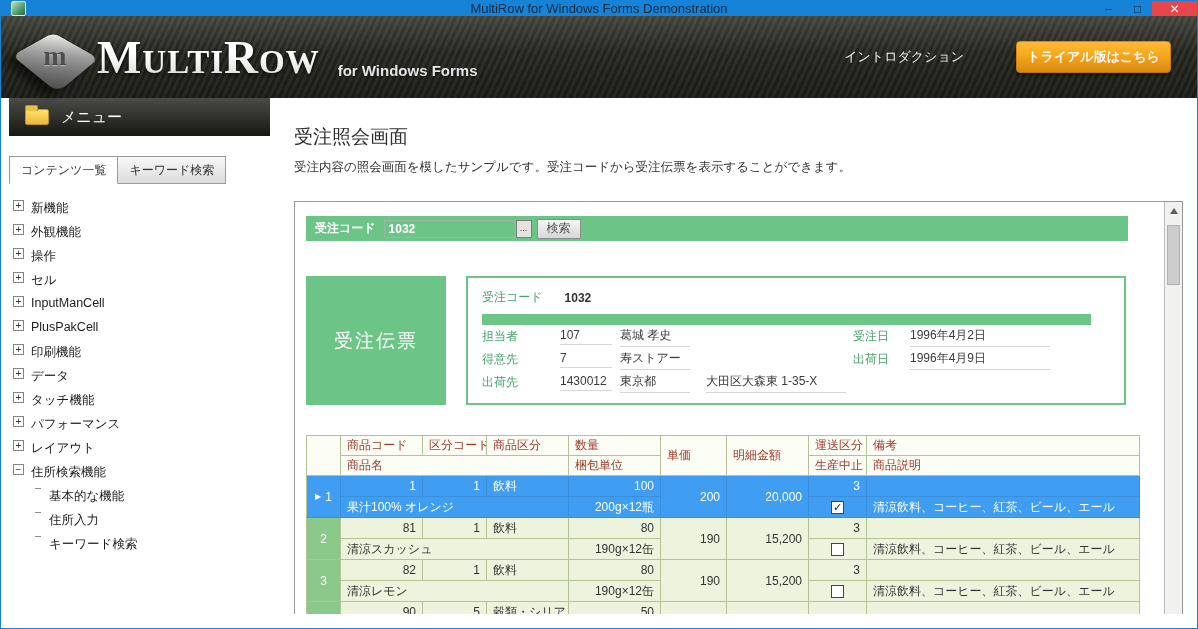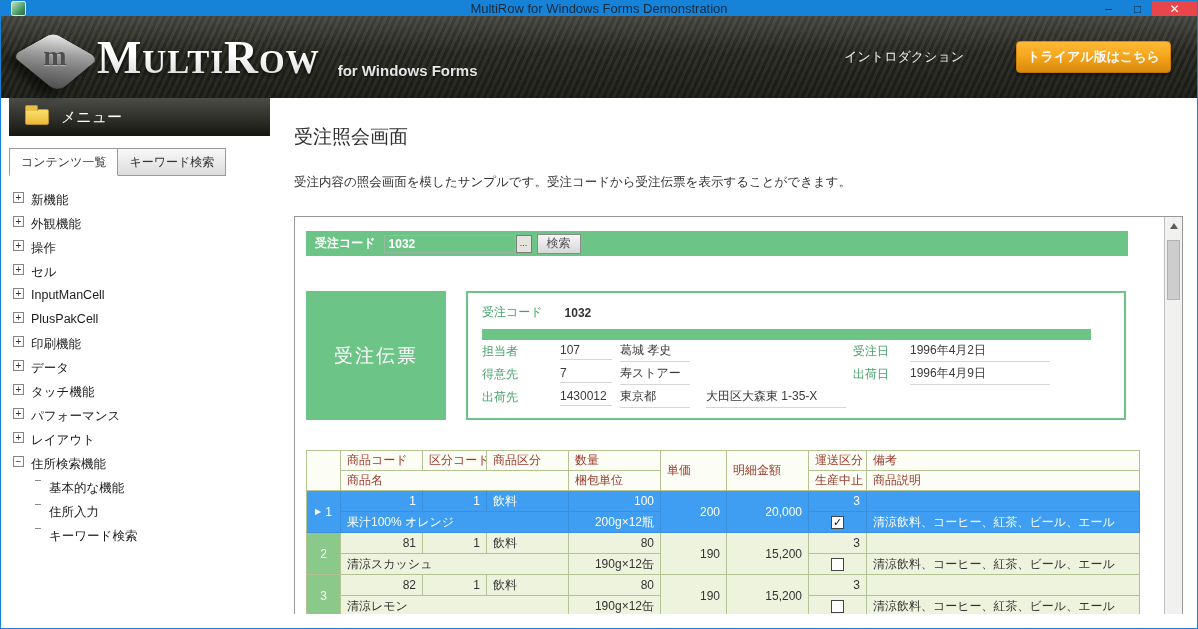--- a/index.html
+++ b/index.html
@@ -27,37 +27,37 @@
 
   
   .app-body { display:flex; height:516px; background:#fff; overflow:hidden; }
 
   
   .sidebar { width:269px; flex:none; padding-left:8px; }
   .menu-header { height:38px; background:linear-gradient(#4c4c46,#171712); display:flex; align-items:center; padding-left:16px; }
   .folder-icon { position:relative; width:24px; height:16px; background:linear-gradient(#ffe06a,#e8b93a); border:1px solid #b8922a; border-radius:2px; margin-right:12px; }
   .folder-icon:before { content:''; position:absolute; top:-5px; left:-1px; width:11px; height:5px; background:#e8c04a; border:1px solid #b8922a; border-bottom:none; border-radius:2px 2px 0 0; }
   .menu-title { color:#fff; font-size:15px; }
-  .tabs { display:flex; margin-top:12px; font-size:12px; }
+  .tabs { display:flex; margin-top:20px; font-size:12px; }
   .tab { padding:5px 11px 4px; border:1px solid #9a9a9a; cursor:pointer; color:#333; }
   .tab.active { background:#fff; border-bottom:1px solid #fff; position:relative; z-index:2; }
   .tab.inactive { background:linear-gradient(#f8f8f8,#dcdcdc); border-left:none; }
   .tree { margin:16px 0 0 4px; font-size:12.5px; color:#1c1c1c; }
   .tree-item { display:flex; align-items:flex-start; height:24px; cursor:pointer; }
   .tree-item .tog { width:11px; height:11px; border:1px solid #848484; background:#fff; margin-right:7px; position:relative; flex:none; }
   .tog:before { position:absolute; left:0; right:0; top:-1px; text-align:center; font-size:10px; line-height:11px; color:#333; }
   .tog.plus:before { content:'+'; }
   .tog.minus:before { content:'−'; }
   .tree-item.child { padding-left:22px; }
   .tree-item.child .dash { width:6px; height:1px; background:#8a8a8a; margin-right:8px; flex:none; }
 
   
   .main { flex:1; padding:26px 0 0 24px; position:relative; }
   .page-title { font-size:19px; font-weight:normal; color:#2e2e2e; }
-  .page-desc { font-size:12.5px; color:#333; margin-top:24px; }
+  .page-desc { font-size:12.5px; color:#333; margin-top:9px; }
   .demo-panel { position:relative; margin-top:25px; width:889px; height:560px; border:1px solid #979797; background:#fff; overflow:hidden; }
   .demo-content { padding:14px 30px 0 11px; }
 
   
   .search-bar { width:822px; height:25px; background:#6dc487; display:flex; align-items:center; padding-left:9px; }
   .search-label { color:#fff; font-size:12px; font-weight:bold; margin-right:8px; }
   .search-input { width:132px; height:18px; background:#6dc487; border:1px solid #9ab8a4; outline:none; color:#fff; font-weight:bold; font-size:12px; padding:0 4px; font-family:"Liberation Sans", sans-serif; }
   .browse-btn { width:16px; height:18px; background:#e5e3de; border:1px solid #7c7c7c; font-size:9px; line-height:1; color:#333; cursor:pointer; }
   .search-btn { width:44px; height:20px; margin-left:5px; background:linear-gradient(#f6f6f6,#d8d8d8); border:1px solid #8c8c8c; font-size:12px; color:#555; cursor:pointer; font-family:"Liberation Sans", sans-serif; }
 

